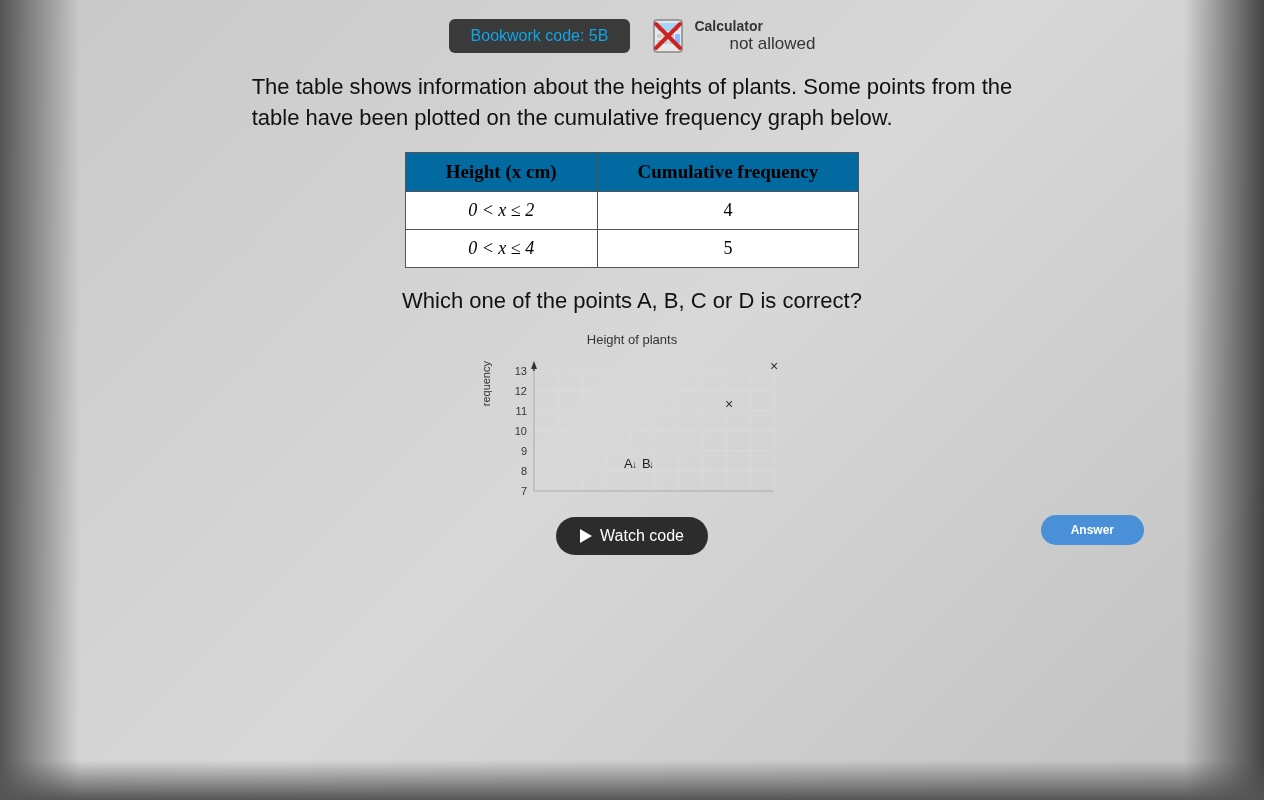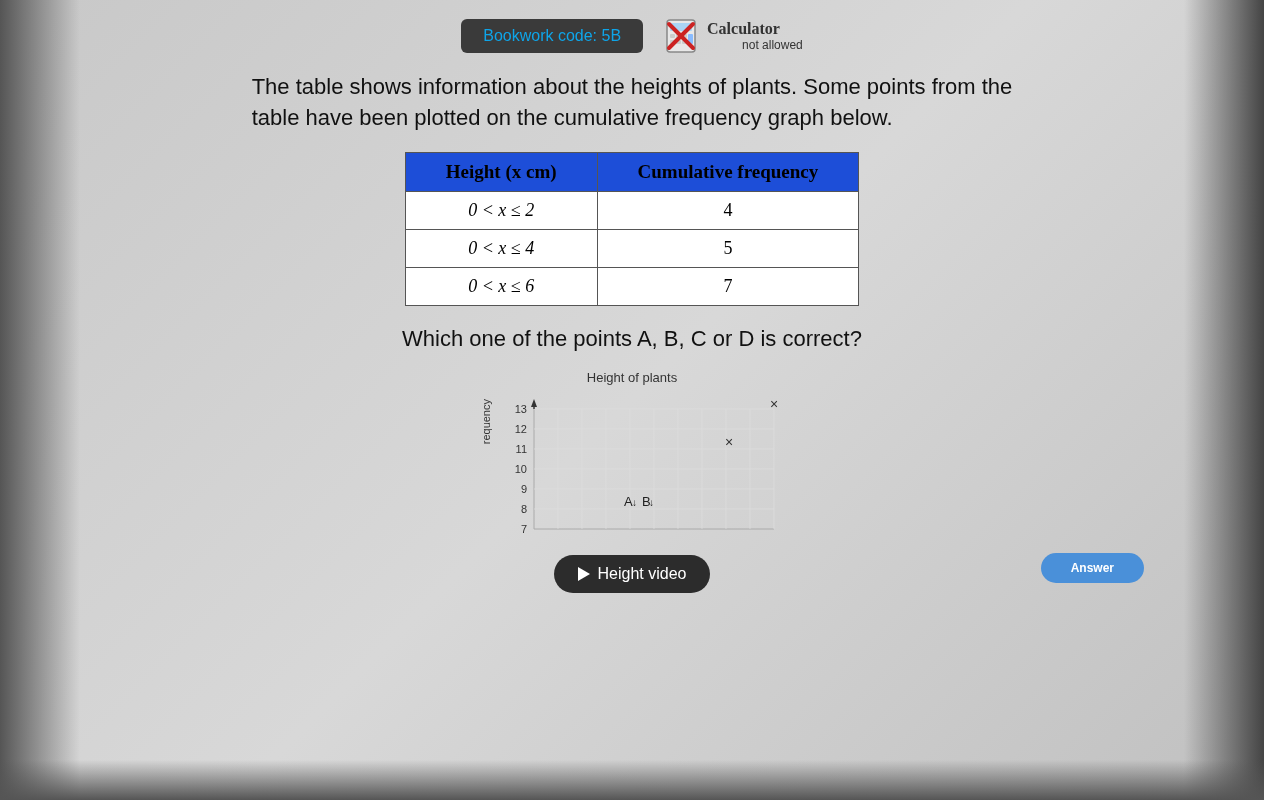--- a/index.html
+++ b/index.html
@@ -83,21 +83,21 @@
 
     .data-table th, .data-table td {
       border: 1.5px solid #555;
       padding: 8px 40px;
       text-align: center;
       font-size: 18px;
     }
 
     .data-table th {
       font-weight: bold;
-      background: #1d4ed8;
+      background: #0369a1;
       font-size: 19px;
     }
 
     .data-table td:first-child {
       font-style: italic;
       margin-left: 28px;
     }
 
     
     .which-one-text {
@@ -230,22 +230,22 @@
           <rect x="7" y="22" width="5" height="4" rx="1" fill="#ccc"></rect>
           <rect x="13" y="22" width="5" height="4" rx="1" fill="#ccc"></rect>
           <rect x="19" y="22" width="5" height="4" rx="1" fill="#ccc"></rect>
           <rect x="25" y="16" width="5" height="10" rx="1" fill="#88bbff"></rect>
 
           <line x1="6" y1="6" x2="30" y2="30" stroke="#cc2222" stroke-width="4" stroke-linecap="round"></line>
           <line x1="30" y1="6" x2="6" y2="30" stroke="#cc2222" stroke-width="4" stroke-linecap="round"></line>
         </svg>
       </div>
       <div>
-        <div style="font-weight:bold; font-size:16px;font-family:Liberation Serif, serif;">Calculator</div>
-        <div style="font-size:12px;margin-left:35px;">not allowed</div>
+        <div style="font-weight:bold; font-size:14px;">Calculator</div>
+        <div style="font-size:17px;margin-left:35px;">not allowed</div>
       </div>
     </div>
   </div>
 
   <div class="question-text">
     <div>The table shows information about the heights of plants. Some points from the</div>
     <div>table have been plotted on the cumulative frequency graph below.</div>
   </div>
 
   <table class="data-table">
@@ -257,24 +257,20 @@
     </thead>
     <tbody id="table-body">
     <tr>
           <td>0 &lt; x ≤ 2</td>
           <td>4</td>
         </tr>
         <tr>
           <td>0 &lt; x ≤ 4</td>
           <td>5</td>
         </tr>
-        <tr>
-          <td>0 &lt; x ≤ 6</td>
-          <td>7</td>
-        </tr>
       </tbody>
   </table>
 
   <div class="which-one-text">Which one of the points A, B, C or D is correct?</div>
 
   <div class="bottom-row">
     <div class="bottom-center">
 
       <div class="graph-container">
         <div class="graph-title">Height of plants</div>
@@ -323,21 +319,21 @@
             <text x="231" y="58" font-size="14" font-family="Arial" fill="#333">×</text>
 
             <text x="276" y="20" font-size="14" font-family="Arial" fill="#333">×</text>
 
           </svg>
         </div>
       </div>
 
       <button class="watch-video-btn">
         <span style="display:inline-block; width:0; height:0; border-top:7px solid transparent; border-bottom:7px solid transparent; border-left:12px solid #fff;"></span>
-        <span>Height video</span>
+        <span>Watch code</span>
       </button>
     </div>
 
     <div class="answer-btn-container">
       <button class="answer-btn">Answer</button>
     </div>
   </div>
 </div>
 
 <div class="edge-left"></div>

